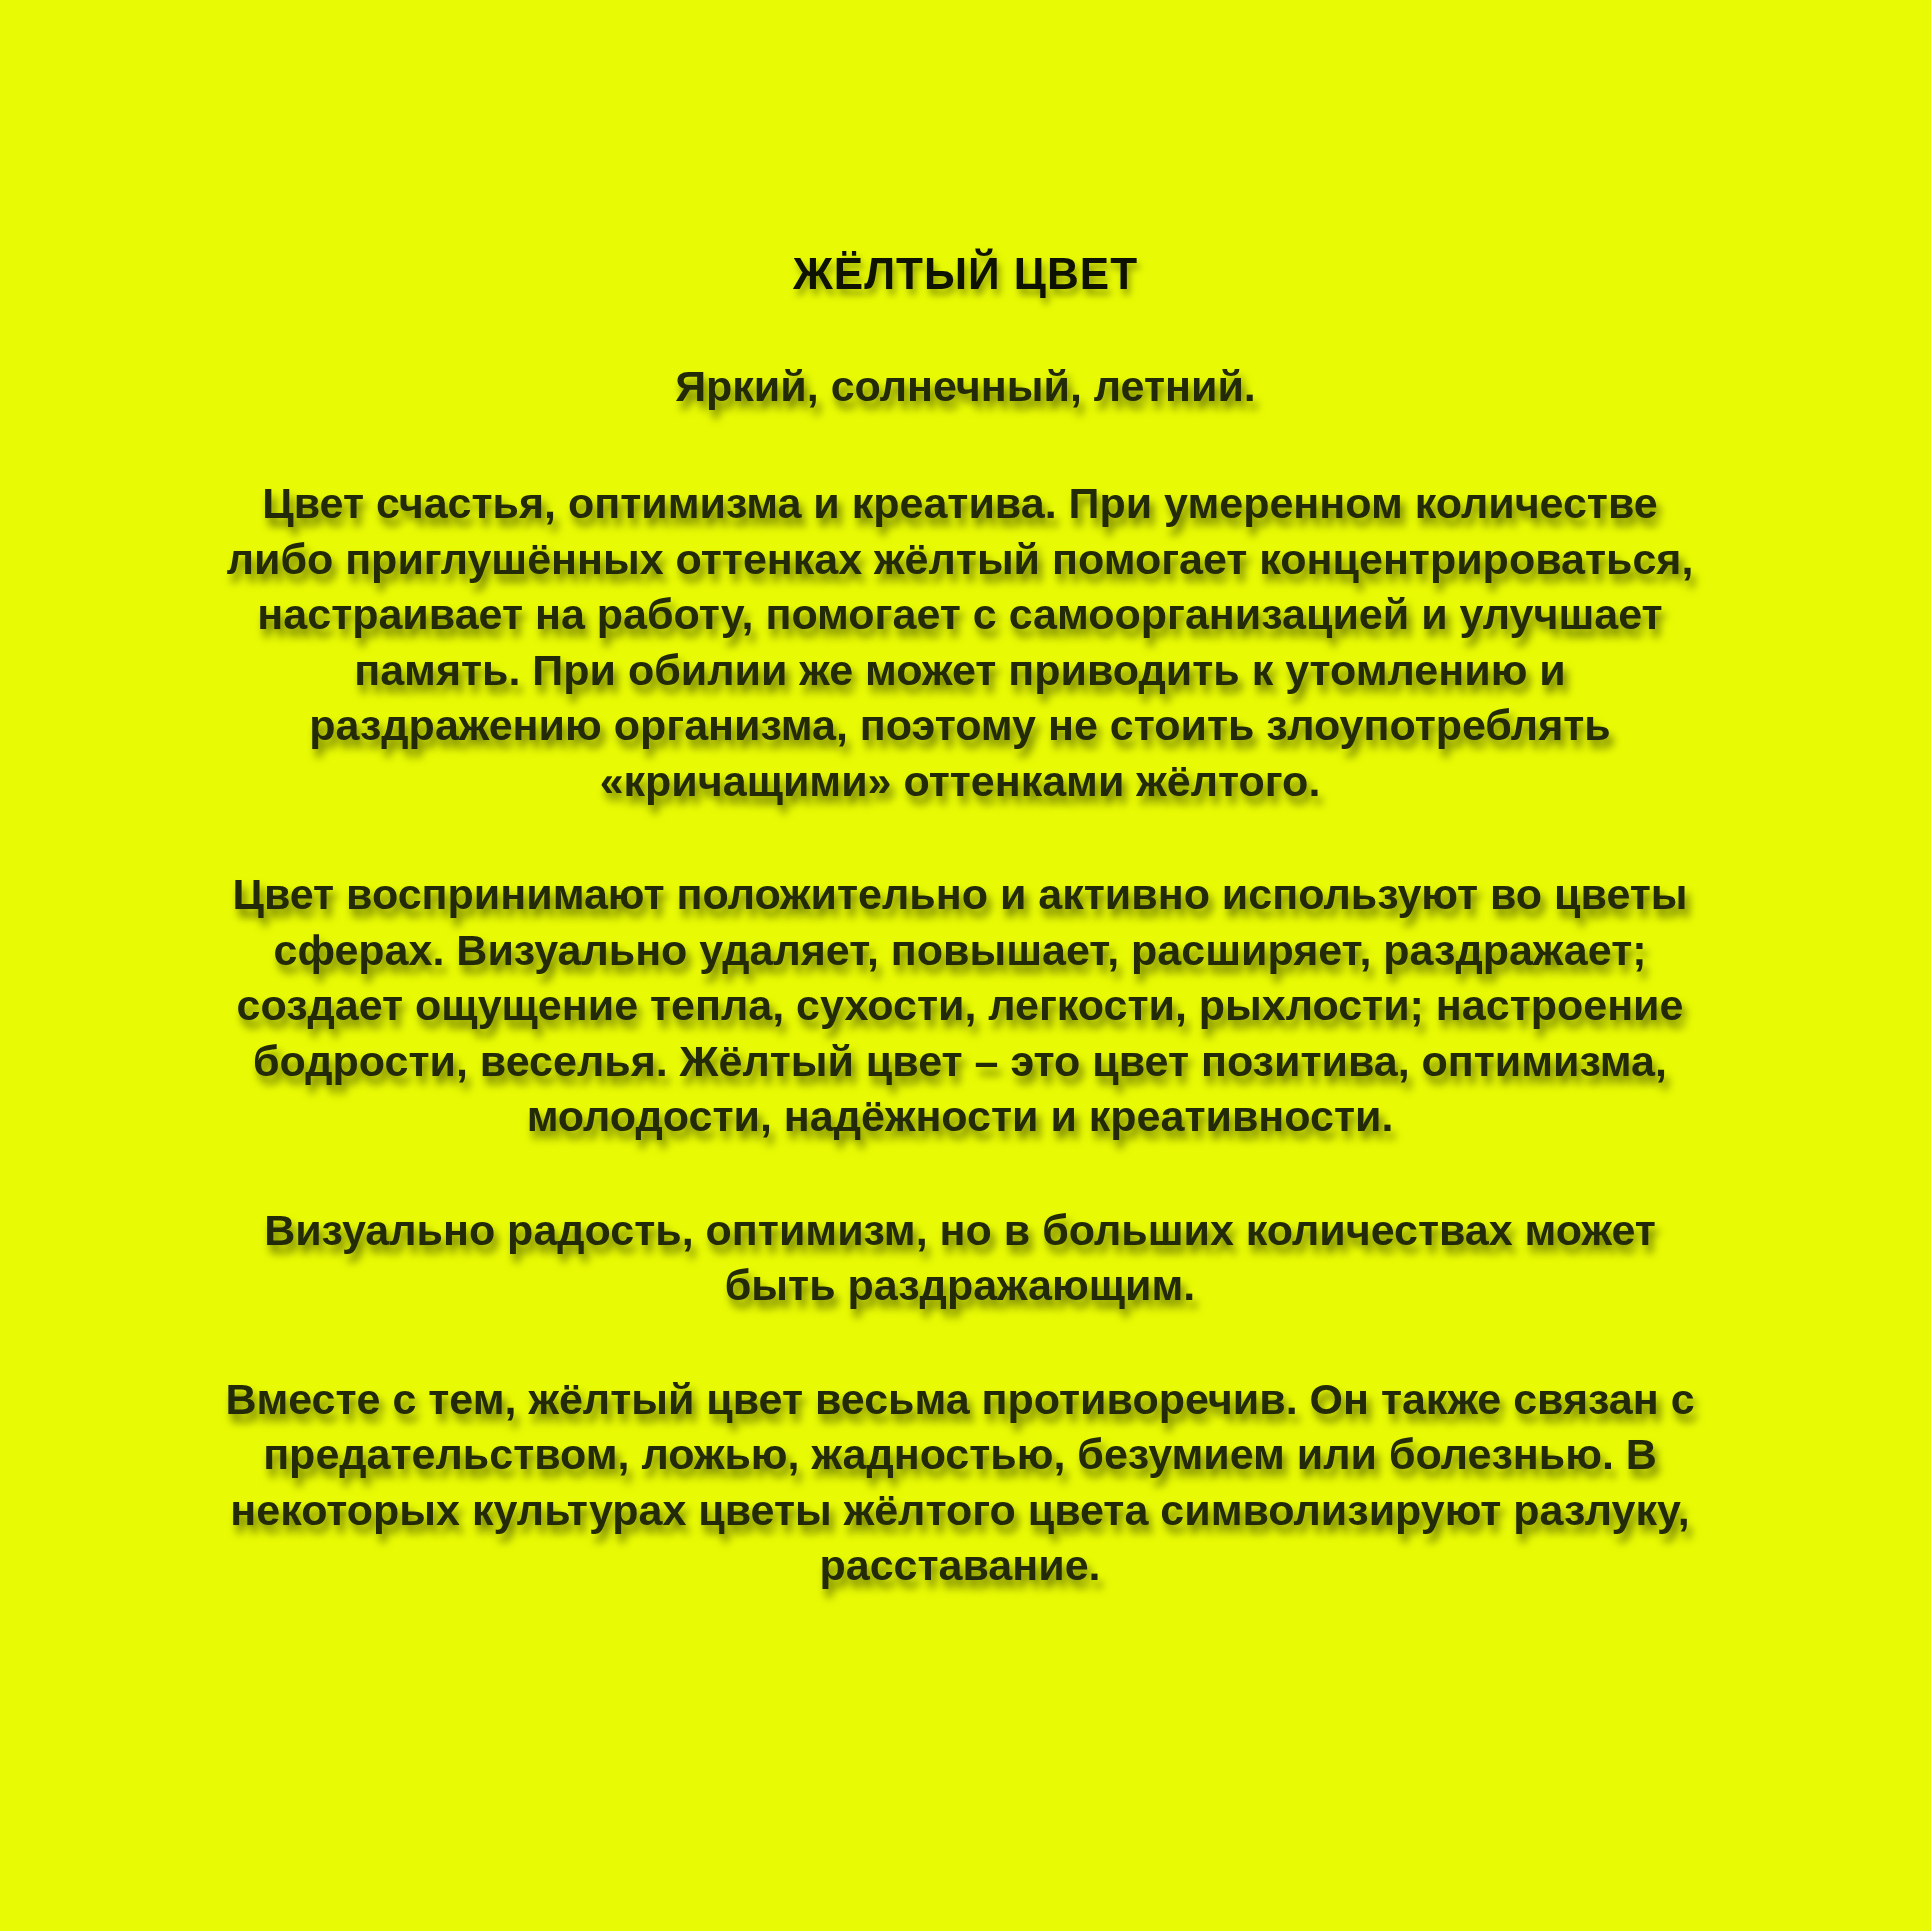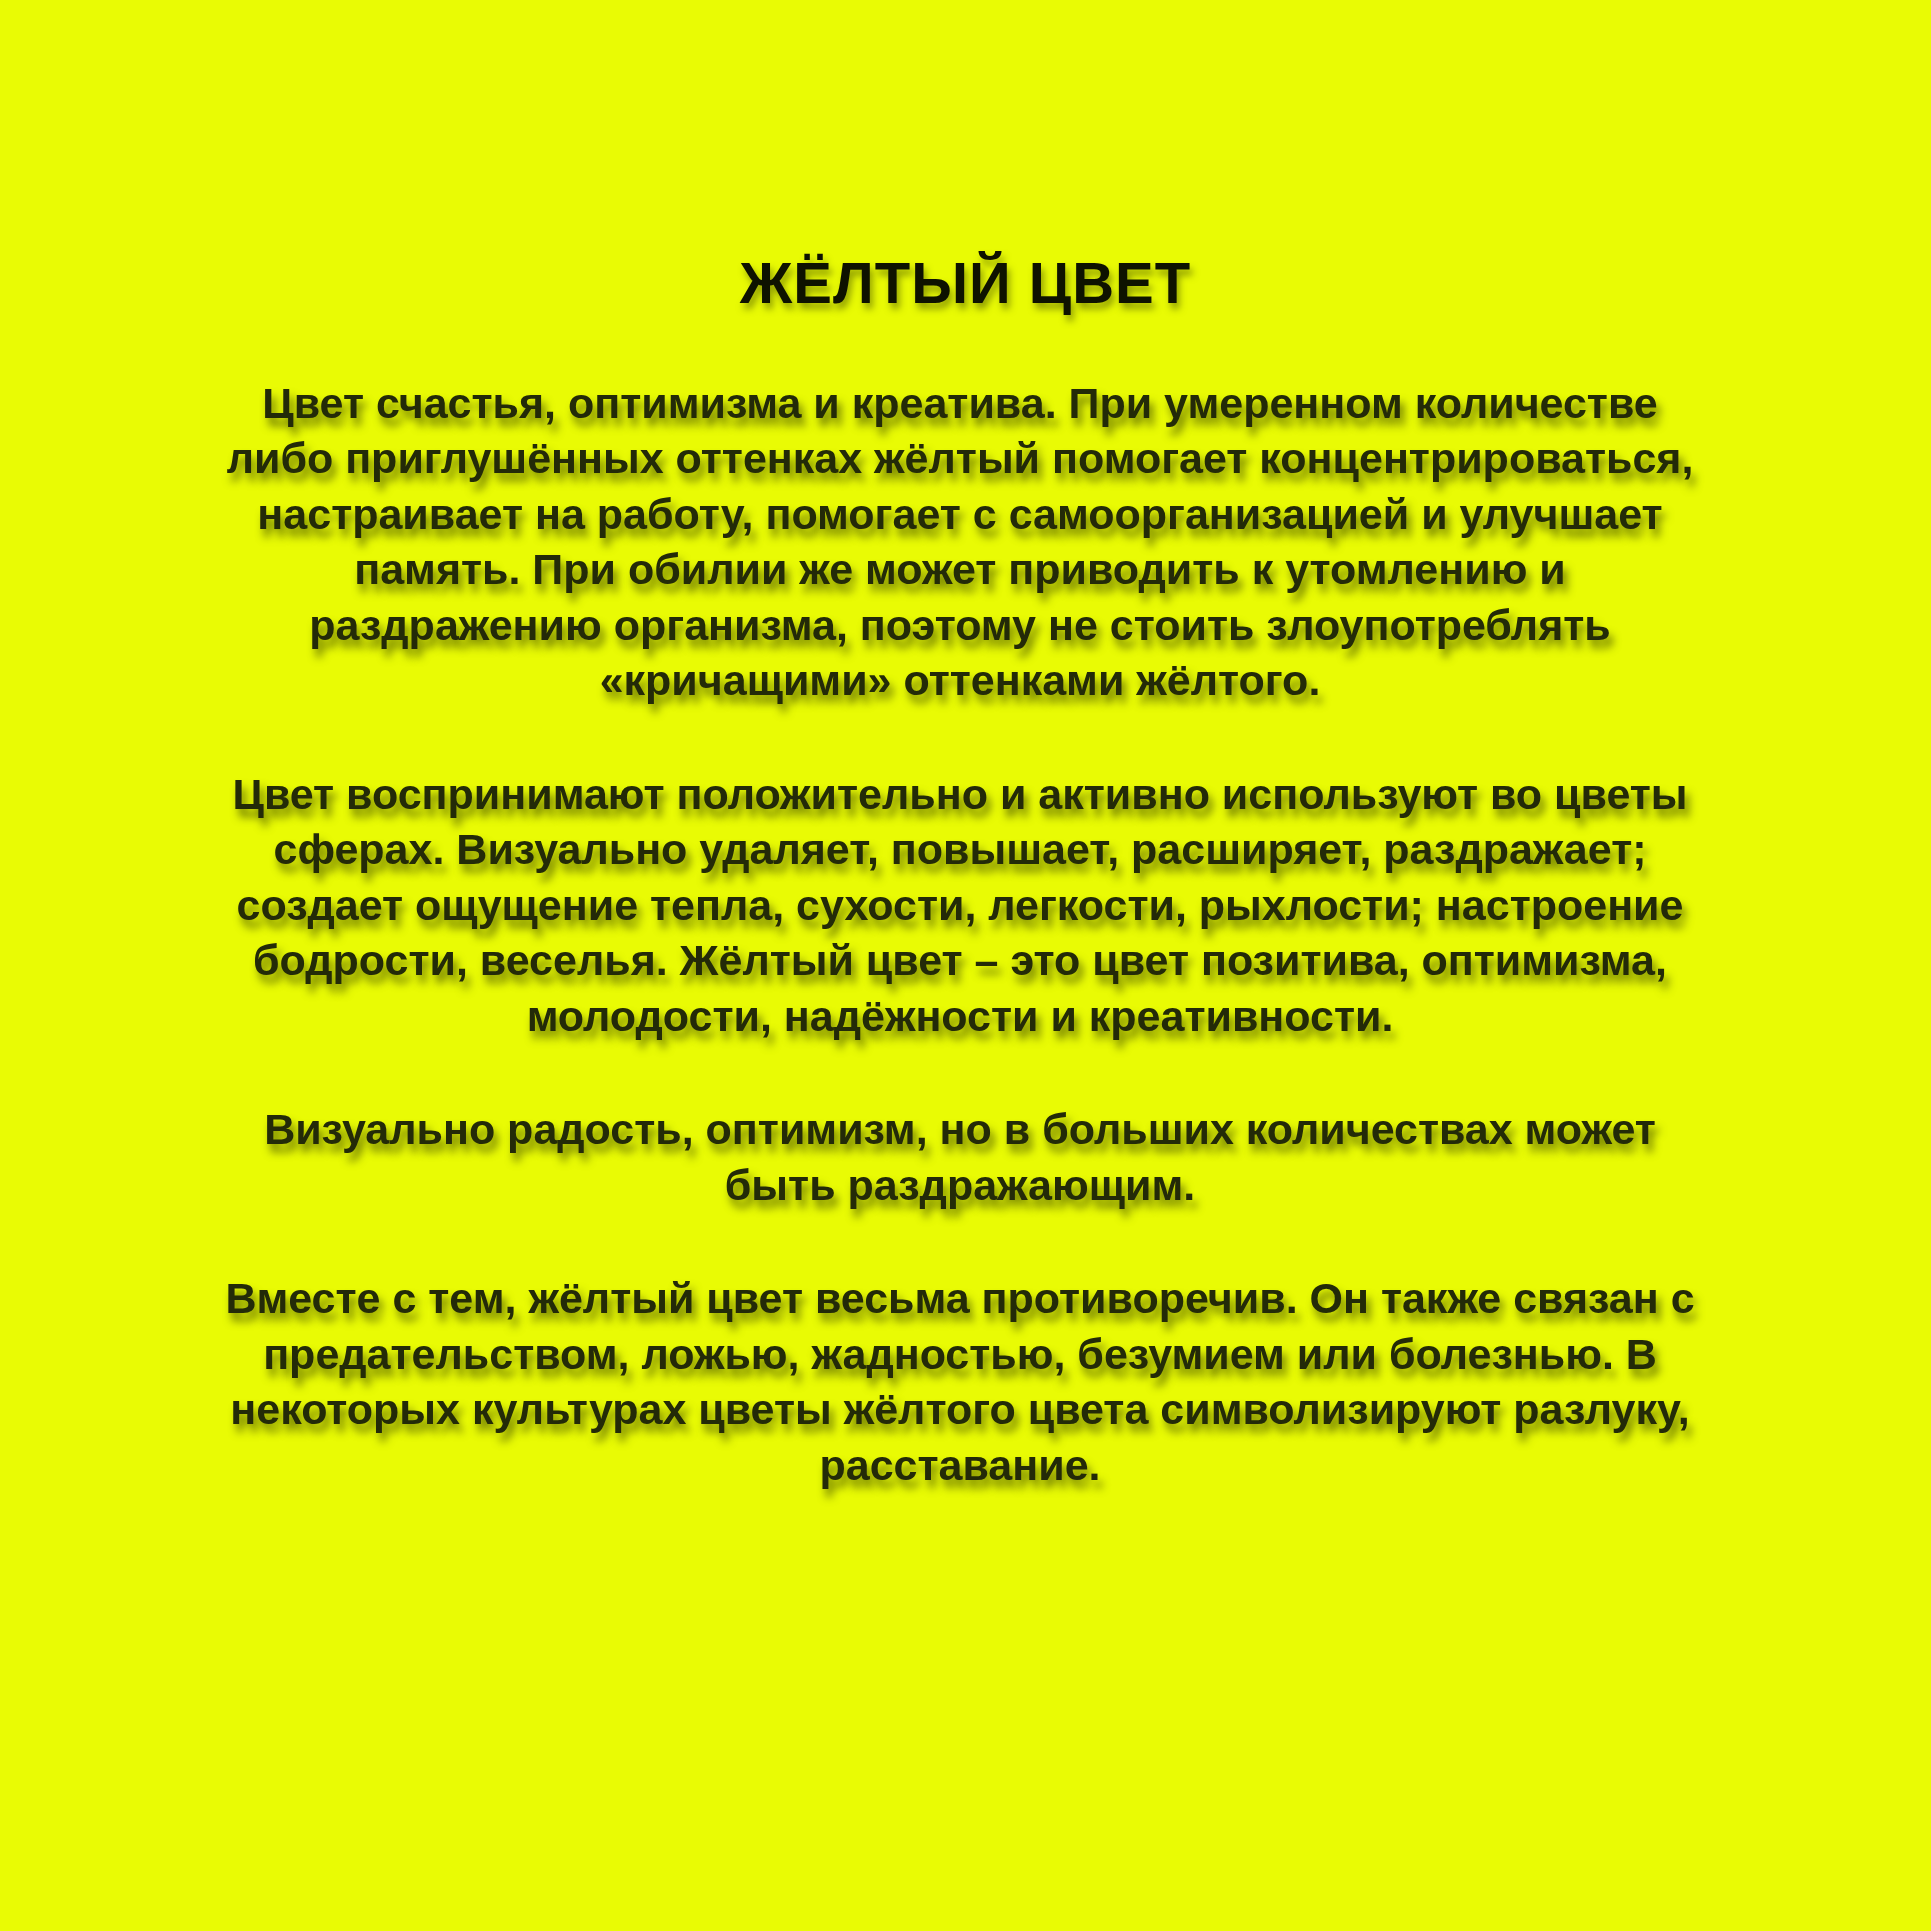--- a/index.html
+++ b/index.html
@@ -13,21 +13,21 @@
   }
   .poster {
     width: 1506px;
     margin: 0 auto;
     padding-top: 249px;
     text-align: center;
     color: #232a08;
   }
   .poster h1 {
     margin: 0 0 60px 0;
-    font-size: 58px;
+    font-size: 44px;
     font-weight: bold;
     letter-spacing: 1px;
     color: #0e1200;
     text-shadow: 2.9px 5.8px 7.7px rgba(60, 72, 0, 0.5);
   }
   .poster .subtitle {
     margin: 0 0 62px 0;
     font-size: 43px;
     font-weight: bold;
     line-height: 1.29;
@@ -40,20 +40,21 @@
     line-height: 1.29;
     text-shadow: 3.9px 7.7px 8.7px rgba(62, 74, 0, 0.72);
   }
 </style>
 </head>
 <body>
 
 <main class="poster">
   <h1>ЖЁЛТЫЙ ЦВЕТ</h1>
 
+  <p class="subtitle">Яркий, солнечный, летний.</p>
 
   <p class="body-paragraph">Цвет счастья, оптимизма и креатива. При умеренном количестве либо приглушённых оттенках жёлтый помогает концентрироваться, настраивает на работу, помогает с самоорганизацией и улучшает память. При обилии же может приводить к утомлению и раздражению организма, поэтому не стоить злоупотреблять «кричащими» оттенками жёлтого.</p>
 
   <p class="body-paragraph">Цвет воспринимают положительно и активно используют во цветы сферах. Визуально удаляет, повышает, расширяет, раздражает; создает ощущение тепла, сухости, легкости, рыхлости; настроение бодрости, веселья. Жёлтый цвет – это цвет позитива, оптимизма, молодости, надёжности и креативности.</p>
 
   <p class="body-paragraph">Визуально радость, оптимизм, но в больших количествах может быть раздражающим.</p>
 
   <p class="body-paragraph">Вместе с тем, жёлтый цвет весьма противоречив. Он также связан с предательством, ложью, жадностью, безумием или болезнью. В некоторых культурах цветы жёлтого цвета символизируют разлуку, расставание.</p>
 </main>
 

